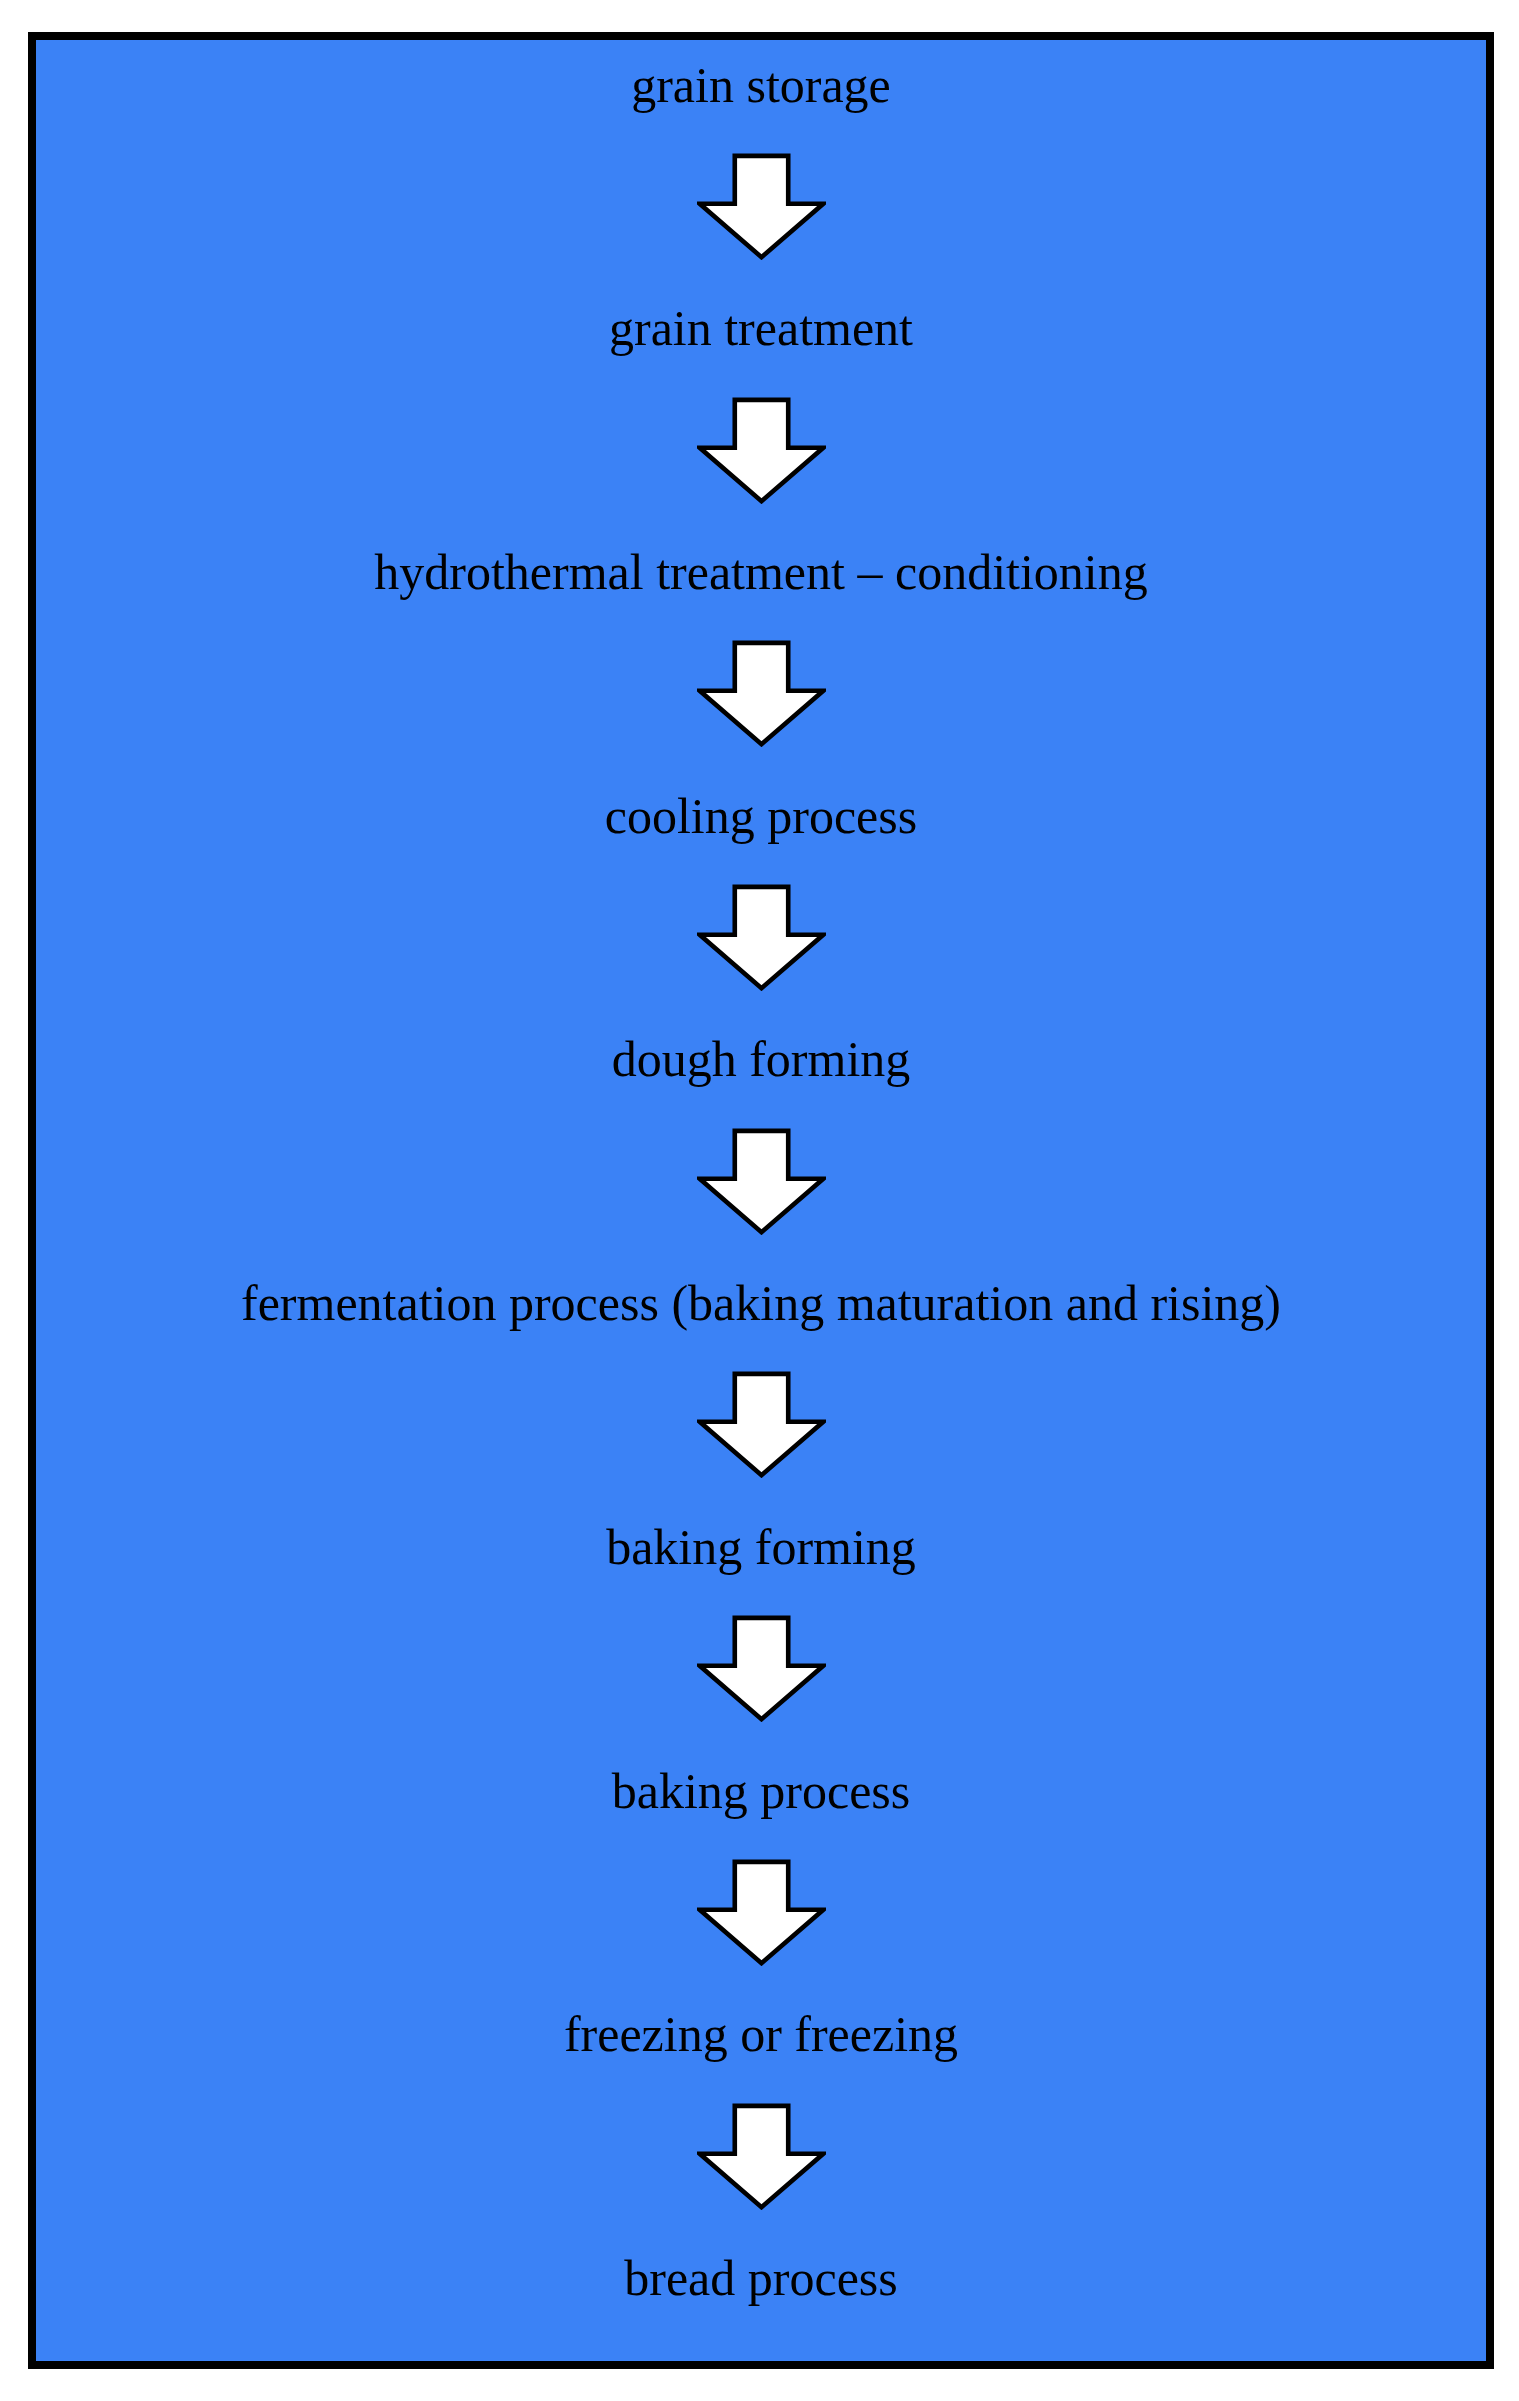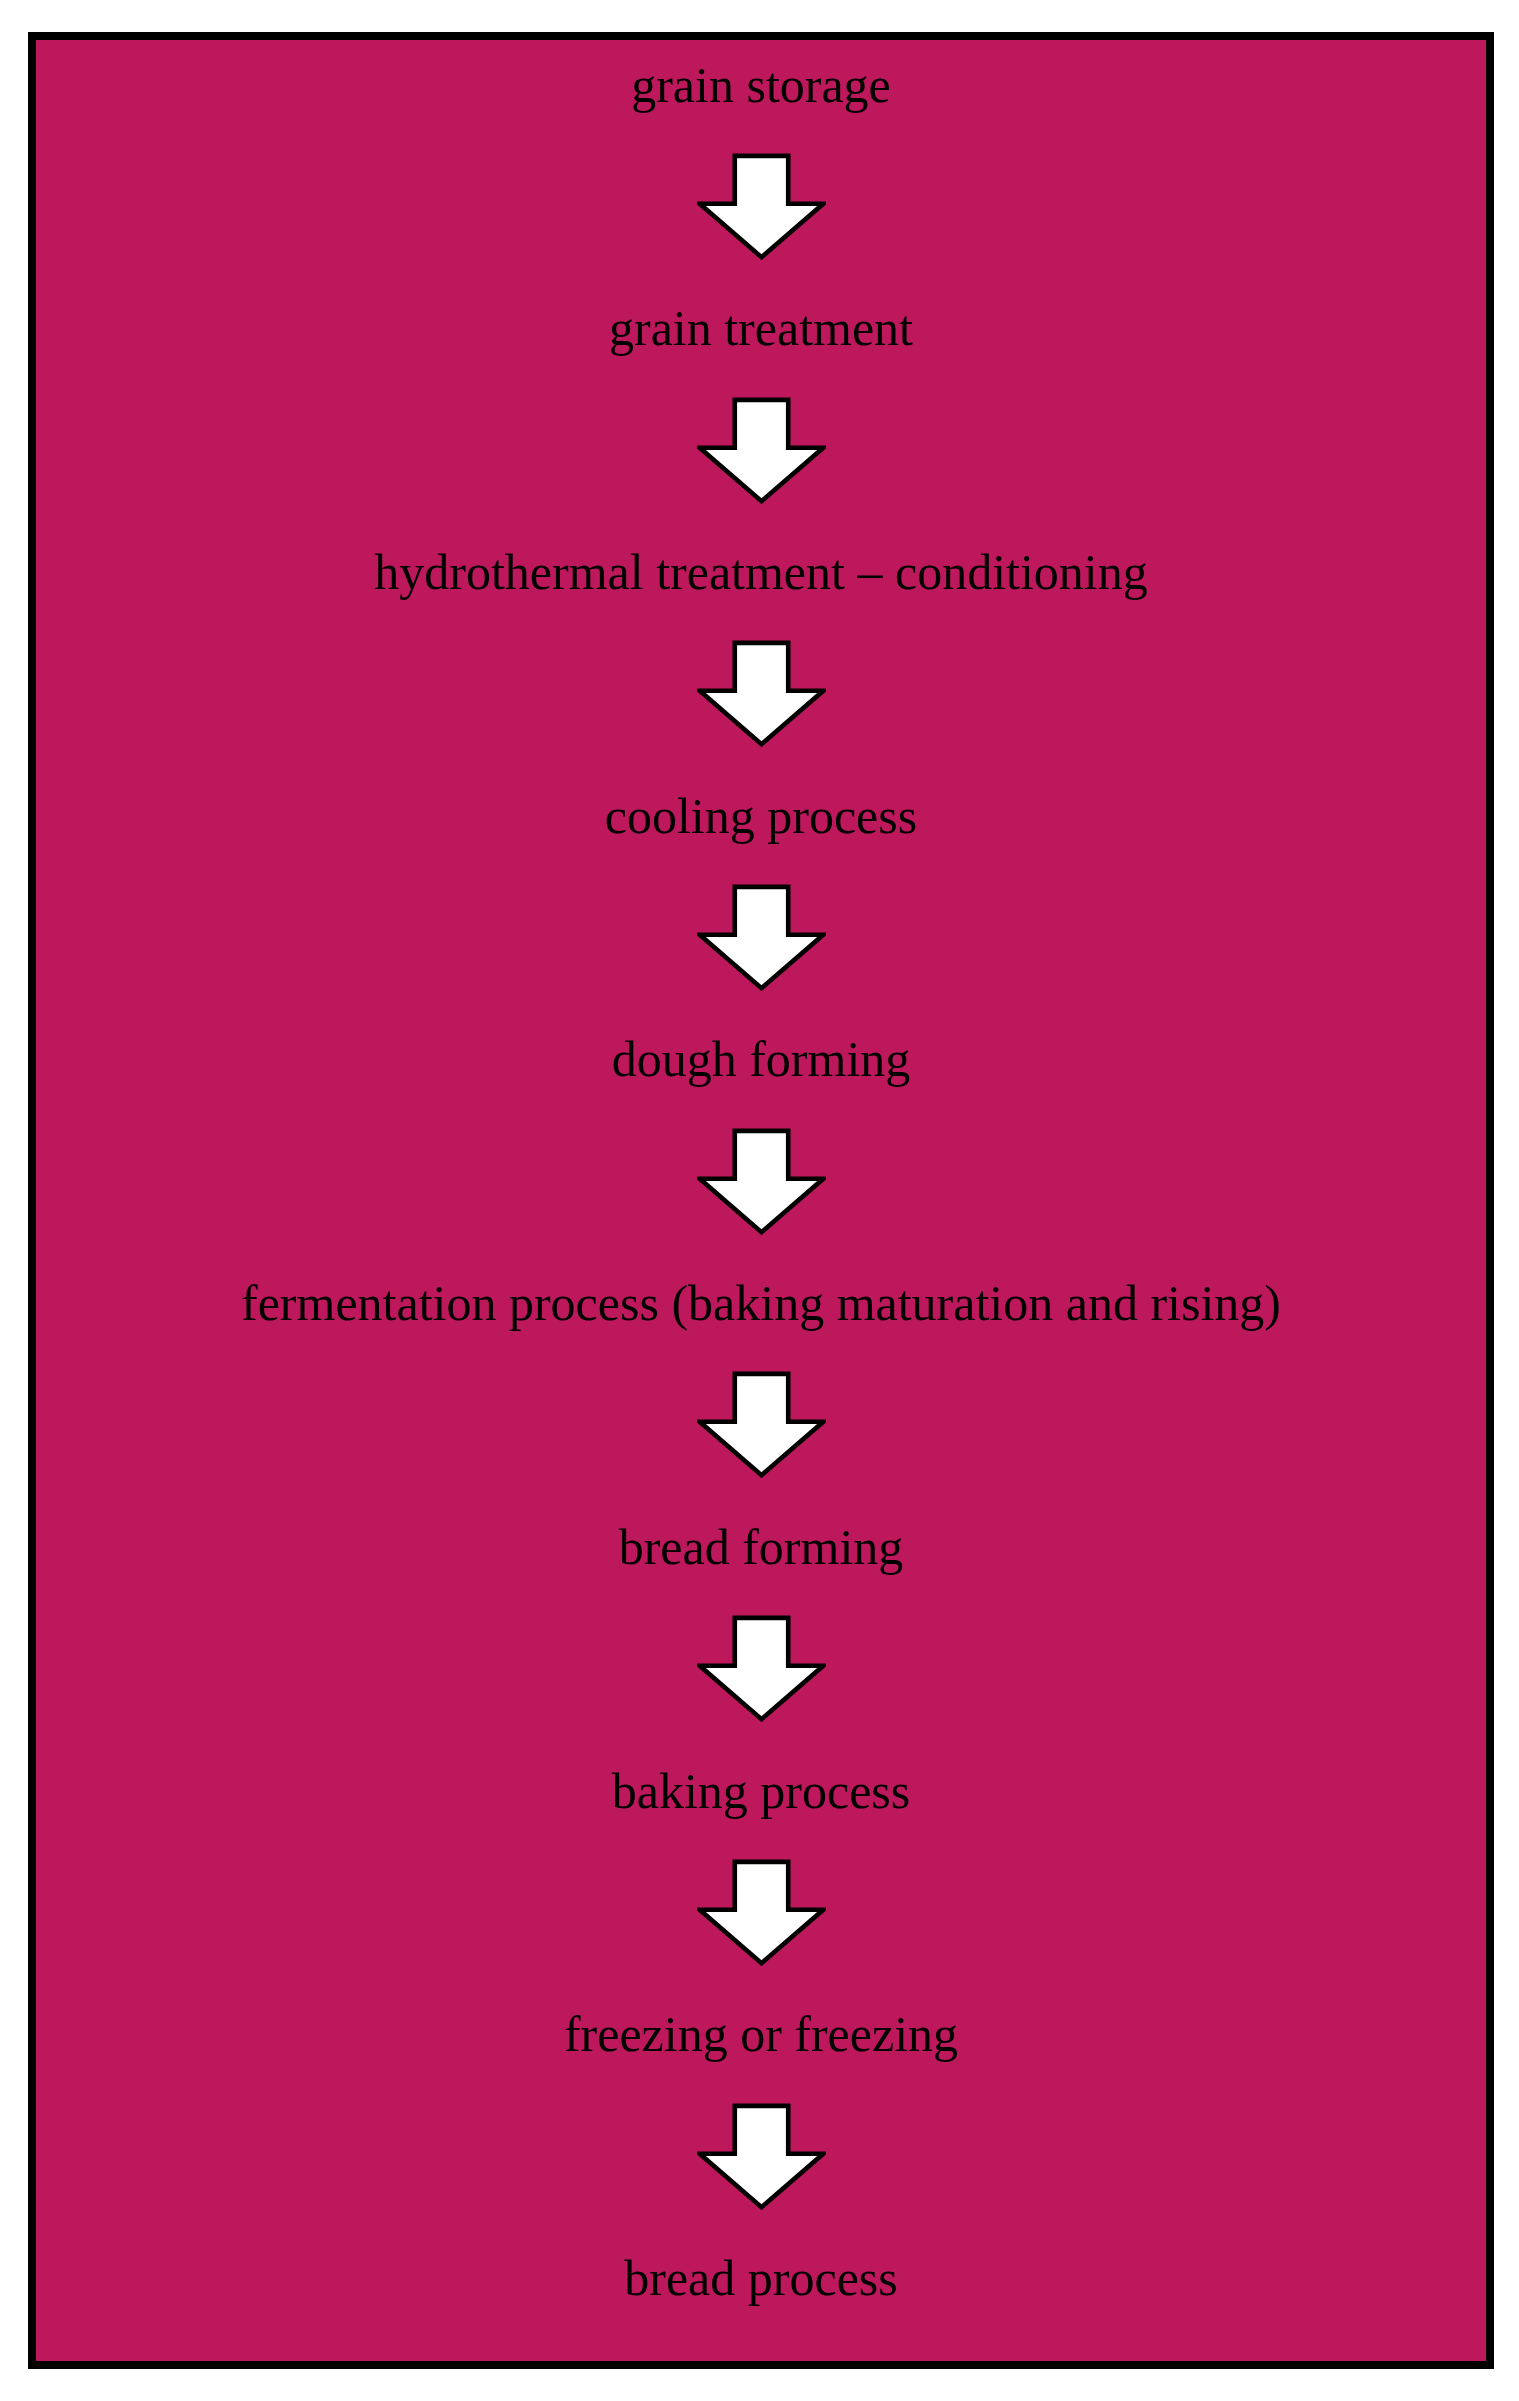--- a/index.html
+++ b/index.html
@@ -10,21 +10,21 @@
   body {
     width: 1519px;
     height: 2401px;
     position: relative;
     font-family: "Liberation Serif", serif;
   }
   .frame {
     position: absolute;
     inset: 32px 25px 32px 28px;
     border: 8.3px solid #000000;
-    background: #be185d;
+    background: #3b82f6;
     box-sizing: border-box;
     display: flex;
     flex-direction: column;
     align-items: center;
     justify-content: space-between;
     padding: 14.7px 9.2px 53px 9.2px;
   }
   .step {
     font-size: 50px;
     line-height: 1.2;
@@ -63,21 +63,21 @@
     <polygon points="41,3 99,3 99,55 137,55 70,113 3,55 41,55" fill="#ffffff" stroke="#000000" stroke-width="5" stroke-linejoin="miter"></polygon>
   </svg>
 <div class="step">dough forming</div>
   <svg class="arrow" viewBox="0 0 140 116" xmlns="http://www.w3.org/2000/svg" aria-hidden="true">
     <polygon points="41,3 99,3 99,55 137,55 70,113 3,55 41,55" fill="#ffffff" stroke="#000000" stroke-width="5" stroke-linejoin="miter"></polygon>
   </svg>
 <div class="step bold">fermentation process (baking maturation and rising)</div>
   <svg class="arrow" viewBox="0 0 140 116" xmlns="http://www.w3.org/2000/svg" aria-hidden="true">
     <polygon points="41,3 99,3 99,55 137,55 70,113 3,55 41,55" fill="#ffffff" stroke="#000000" stroke-width="5" stroke-linejoin="miter"></polygon>
   </svg>
-<div class="step">bread forming</div>
+<div class="step">baking forming</div>
   <svg class="arrow" viewBox="0 0 140 116" xmlns="http://www.w3.org/2000/svg" aria-hidden="true">
     <polygon points="41,3 99,3 99,55 137,55 70,113 3,55 41,55" fill="#ffffff" stroke="#000000" stroke-width="5" stroke-linejoin="miter"></polygon>
   </svg>
 <div class="step bold">baking process</div>
   <svg class="arrow" viewBox="0 0 140 116" xmlns="http://www.w3.org/2000/svg" aria-hidden="true">
     <polygon points="41,3 99,3 99,55 137,55 70,113 3,55 41,55" fill="#ffffff" stroke="#000000" stroke-width="5" stroke-linejoin="miter"></polygon>
   </svg>
 <div class="step bold">freezing or freezing</div>
   <svg class="arrow" viewBox="0 0 140 116" xmlns="http://www.w3.org/2000/svg" aria-hidden="true">
     <polygon points="41,3 99,3 99,55 137,55 70,113 3,55 41,55" fill="#ffffff" stroke="#000000" stroke-width="5" stroke-linejoin="miter"></polygon>

